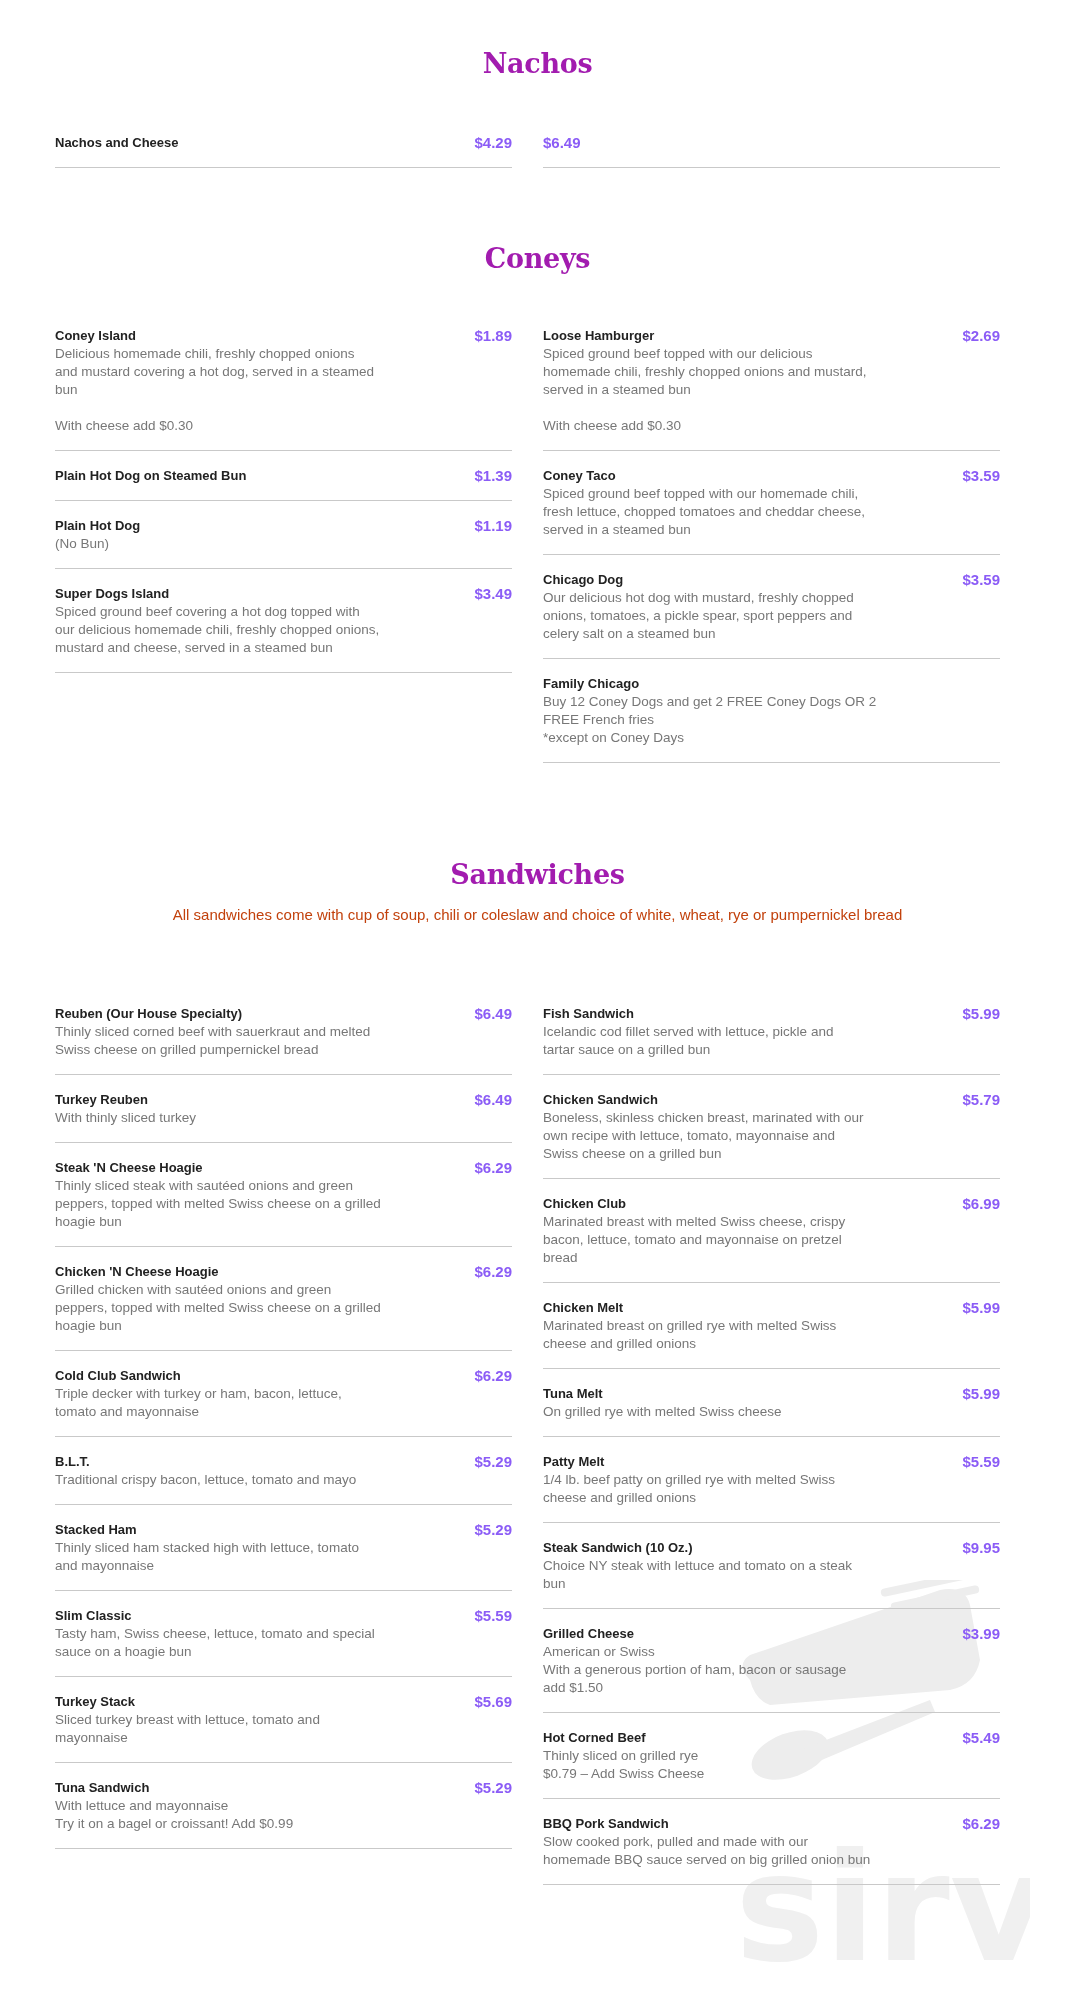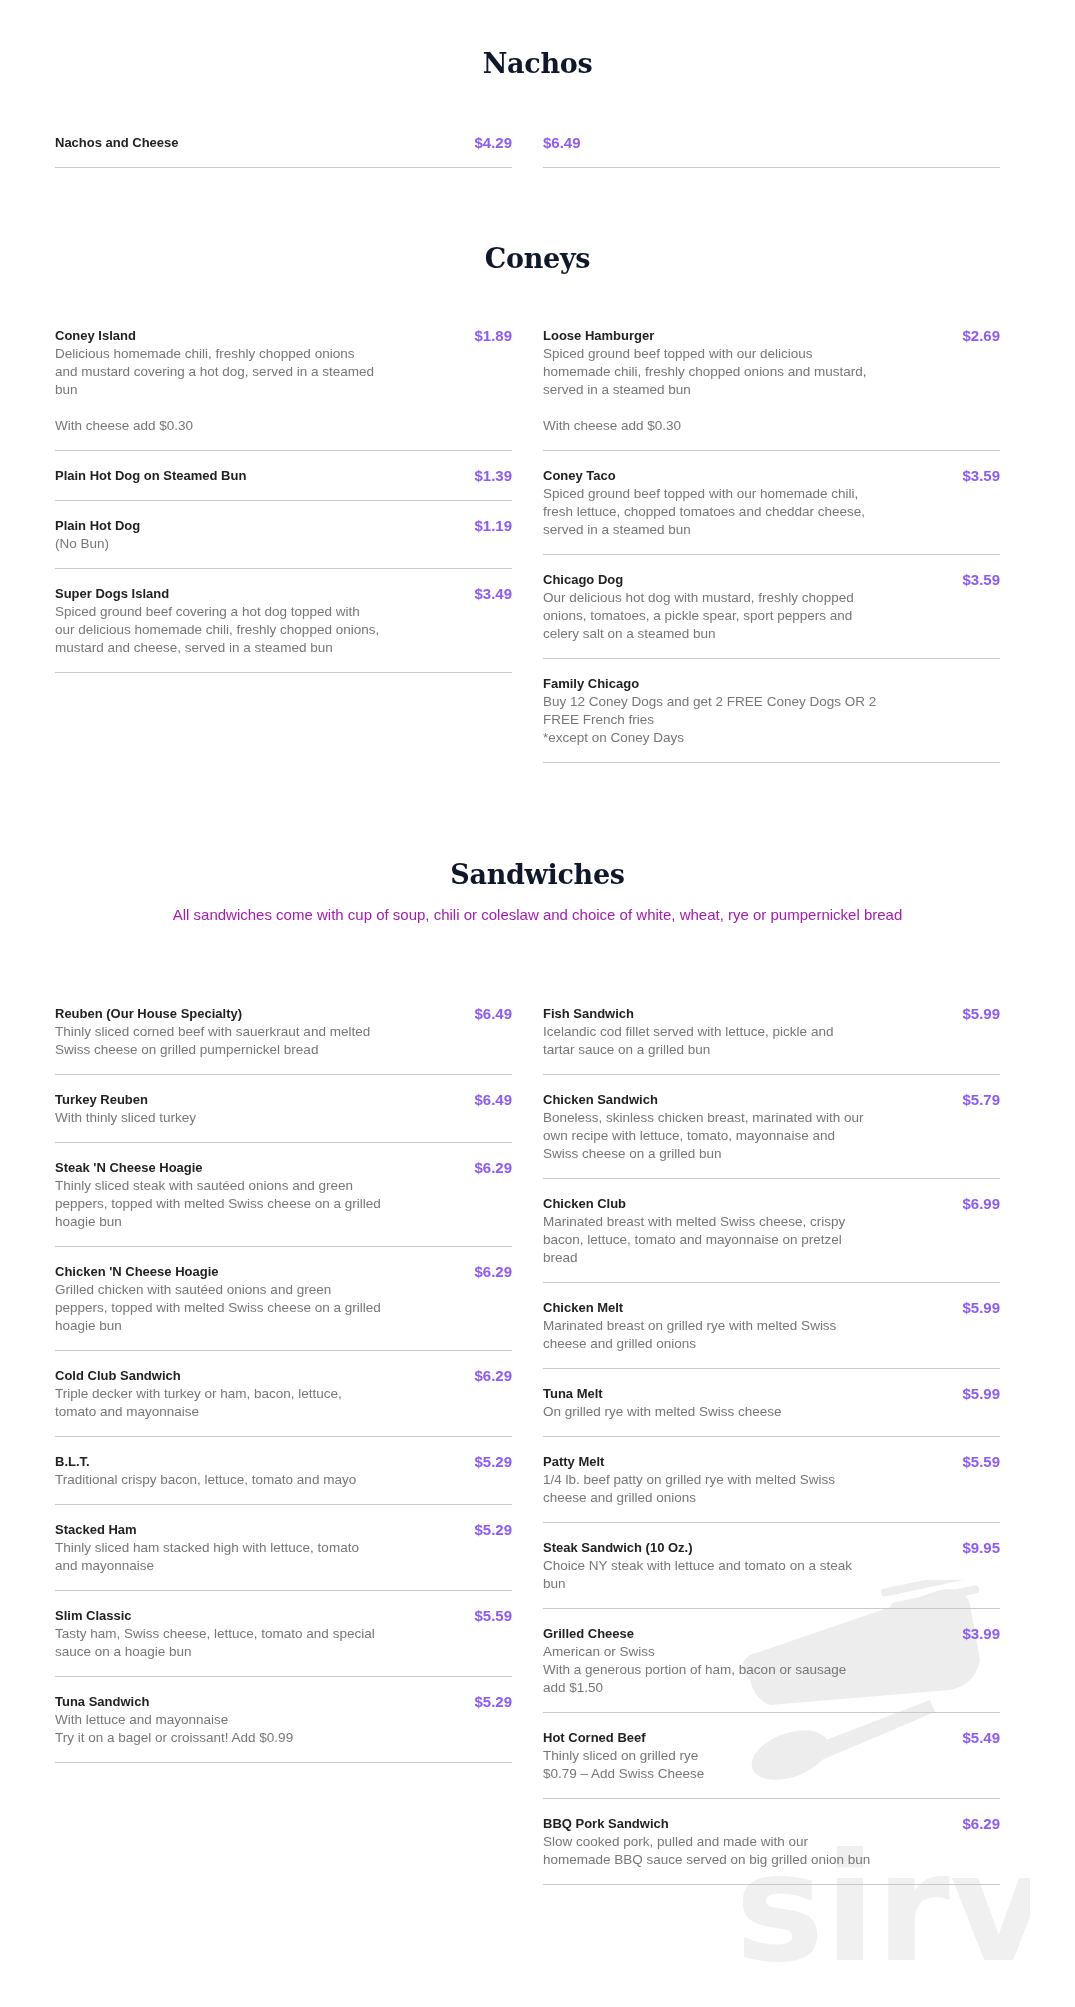--- a/index.html
+++ b/index.html
@@ -8,25 +8,25 @@
     font-family: "Liberation Sans", sans-serif; color: #222;
   }
   .watermark {
     position: absolute; left: 730px; top: 1580px; width: 300px; height: 390px;
     pointer-events: none; z-index: 0;
   }
   .section { position: relative; z-index: 1; }
   .section-title {
     text-align: center; margin: 0; height: 40px; line-height: 40px;
     font-family: "DejaVu Serif", serif; font-weight: bold; font-size: 27px;
-    color: #0f172a; letter-spacing: -0.3px;
+    color: #a21caf; letter-spacing: -0.3px;
   }
   .section-sub {
     text-align: center; margin: 0; height: 20px; line-height: 20px;
-    font-size: 15px; color: #a21caf;
+    font-size: 15px; color: #c2410c;
   }
   .grid { display: flex; margin-left: 55px; width: 945px; }
   .col { width: 457px; }
   .col + .col { margin-left: 31px; }
   .item {
     display: flex; justify-content: space-between; align-items: flex-start;
     padding: 16px 0 15px; border-bottom: 1px solid #c9c9c9;
   }
   .item-main { width: 380px; }
   .item-name {
@@ -257,20 +257,30 @@
       <div class="item-name">Slim Classic</div>
       <div class="item-desc">
               <div class="line">Tasty ham, Swiss cheese, lettuce, tomato and special</div>
               <div class="line">sauce on a hoagie bun</div>
             </div>
     </div>
     <div class="item-price">$5.59</div>
   </div>
         <div class="item">
     <div class="item-main">
+      <div class="item-name">Turkey Stack</div>
+      <div class="item-desc">
+              <div class="line">Sliced turkey breast with lettuce, tomato and</div>
+              <div class="line">mayonnaise</div>
+            </div>
+    </div>
+    <div class="item-price">$5.69</div>
+  </div>
+        <div class="item">
+    <div class="item-main">
       <div class="item-name">Tuna Sandwich</div>
       <div class="item-desc">
               <div class="line">With lettuce and mayonnaise</div>
               <div class="line">Try it on a bagel or croissant! Add $0.99</div>
             </div>
     </div>
     <div class="item-price">$5.29</div>
   </div>
       </div>
     <div class="col">

